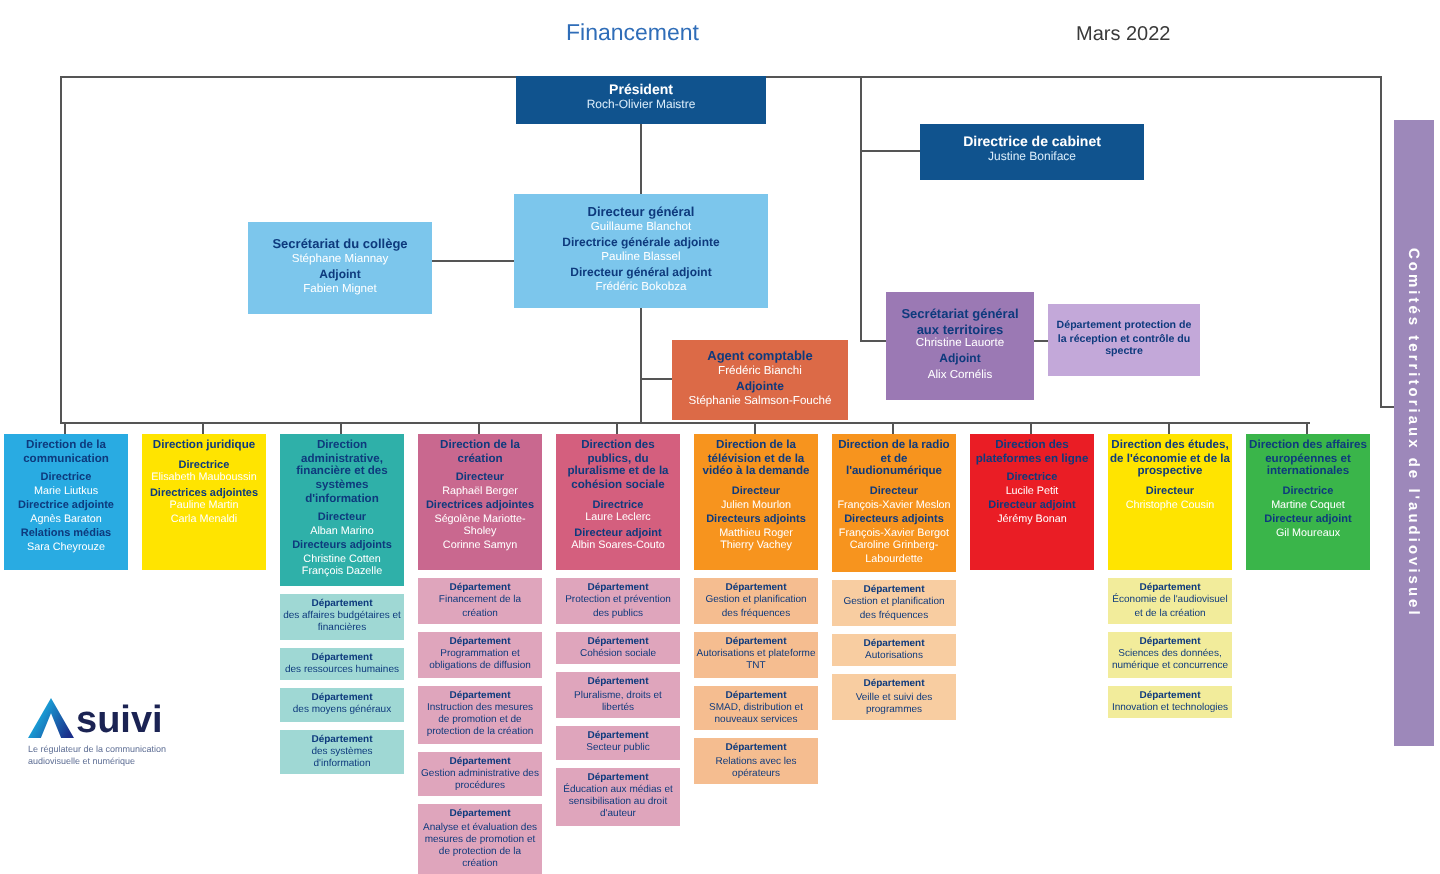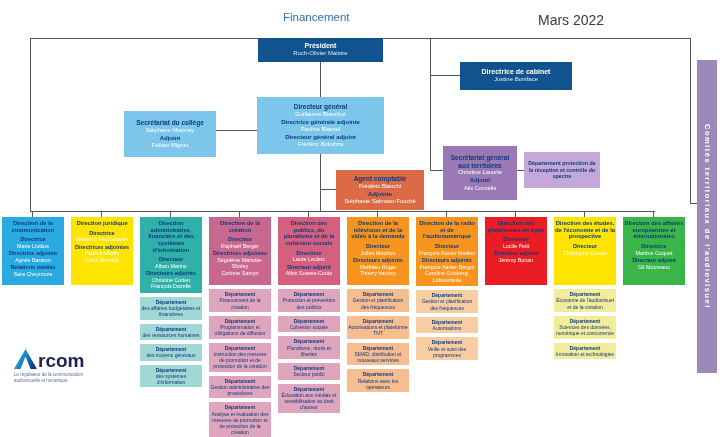--- a/index.html
+++ b/index.html
@@ -8,21 +8,21 @@
   .line{position:absolute;background:#555;}
   .abox{position:absolute;box-sizing:border-box;text-align:center;display:flex;
         flex-direction:column;justify-content:center;padding:2px;}
   .btitle{font-weight:bold;font-size:7px;color:#fff;line-height:1.15;}
   .bname{font-size:6px;color:#d9ecfa;line-height:1.2;}
   .ltitle{font-weight:bold;font-size:6.5px;color:#0e3a7d;line-height:1.15;}
   .lrole{font-weight:bold;font-size:6px;color:#0e3a7d;line-height:1.2;margin-top:1px;}
   .lname{font-size:5.8px;color:#fff;line-height:1.2;}
   .ptext{font-weight:bold;font-size:5.3px;color:#0e3a7d;line-height:1.25;}
   .hdr-title{position:absolute;left:283px;top:11px;font-size:11.5px;color:#2f6db8;}
-  .hdr-date{position:absolute;left:538px;top:12px;font-size:14px;color:#3a3a3a;}
+  .hdr-date{position:absolute;left:538px;top:12px;font-size:10px;color:#3a3a3a;}
   .dcol{position:absolute;top:217px;width:62px;}
   .dirbox{min-height:68px;box-sizing:border-box;padding:3px 1px;text-align:center;
           display:flex;flex-direction:column;justify-content:flex-start;}
   .dtitle{font-weight:bold;font-size:5.8px;color:#0e3a7d;line-height:1.15;margin-bottom:2px;}
   .drole{font-weight:bold;font-size:5.5px;color:#0e3a7d;line-height:1.2;margin-top:1px;}
   .dname{font-size:5.4px;color:#fff;line-height:1.2;}
   .subbox{margin-top:4px;padding:2px 1px;text-align:center;font-size:5px;color:#0e3a7d;line-height:1.25;}
   .subhead{font-weight:bold;}
   .vbar{position:absolute;left:697px;top:60px;width:20px;height:313px;color:#fff;
         writing-mode:vertical-rl;display:flex;align-items:center;justify-content:center;
@@ -306,18 +306,18 @@
           <div class="dname">Gil Moureaux</div>
         </div>
       </div>
     </div>
 
   <div class="vbar" style="background: rgb(157, 136, 186);">Comités territoriaux de l'audiovisuel</div>
 
   <div class="logo">
     <div class="logo-row">
       <div class="logo-a"></div>
-      <div class="logo-txt" id="logo-rest">rcom</div>
+      <div class="logo-txt" id="logo-rest">suivi</div>
     </div>
     <div class="logo-tag">Le régulateur de la communication audiovisuelle et numérique</div>
   </div>
 
 </div>
 
 </body></html>

